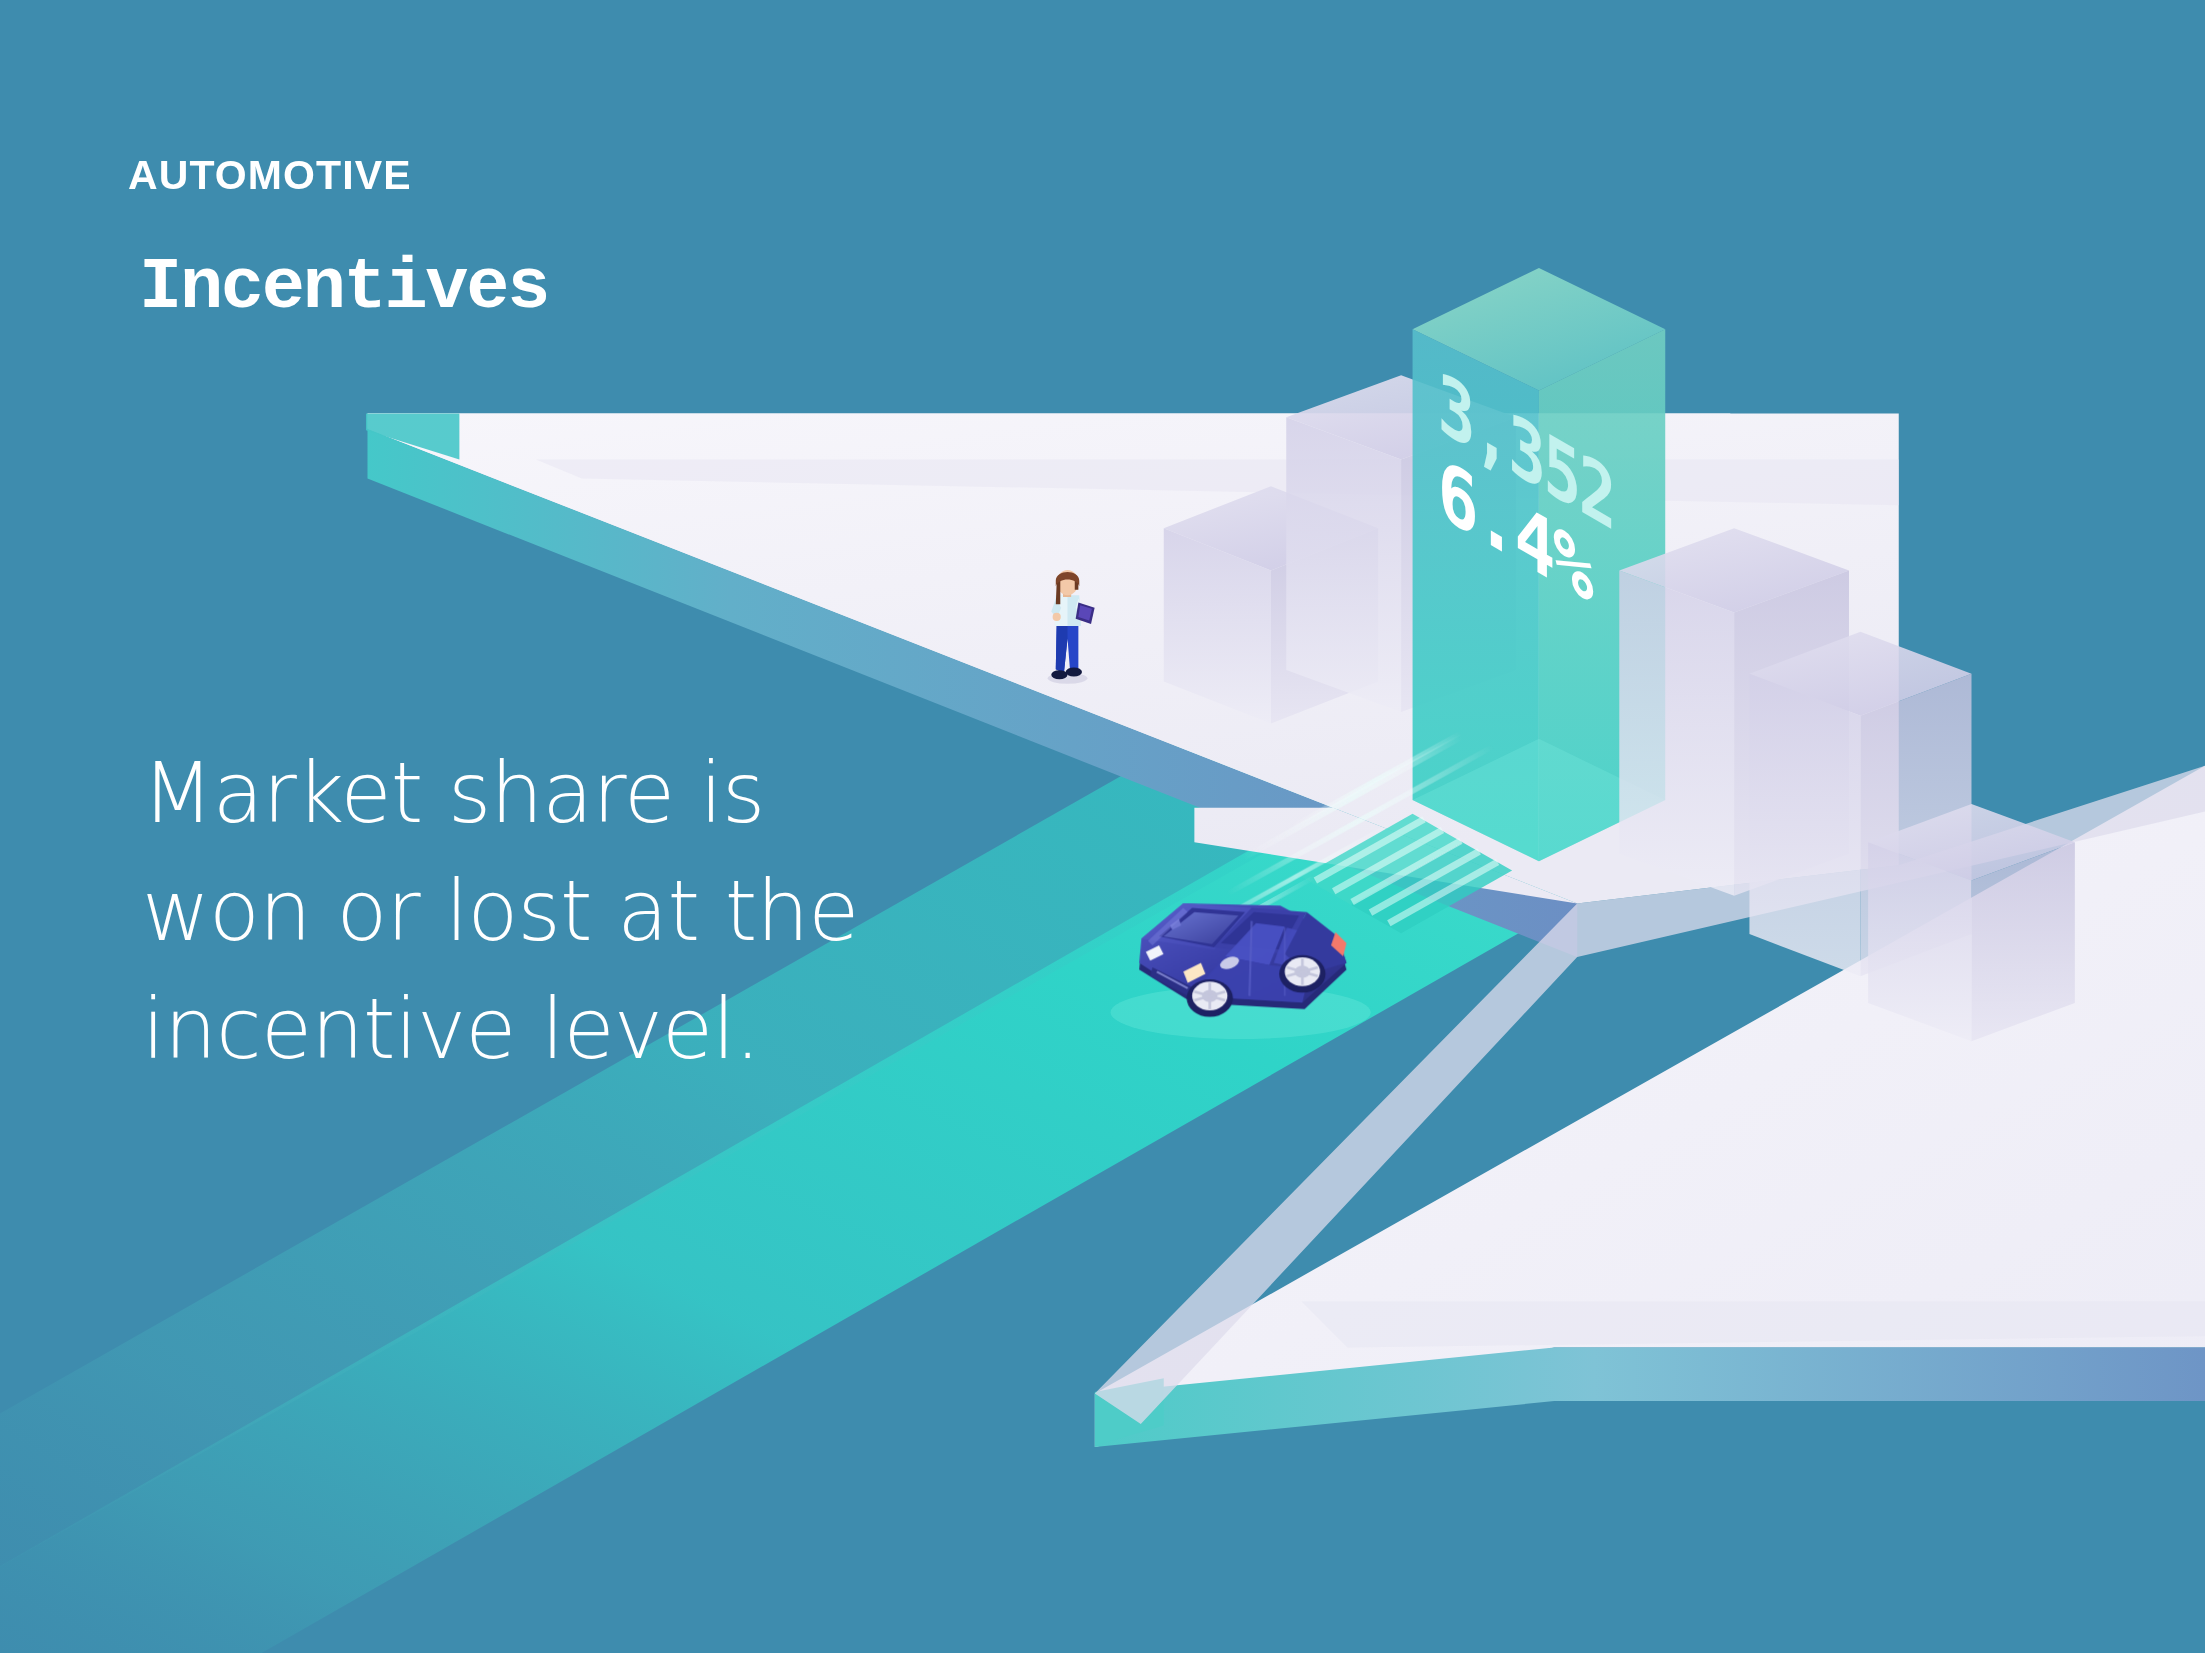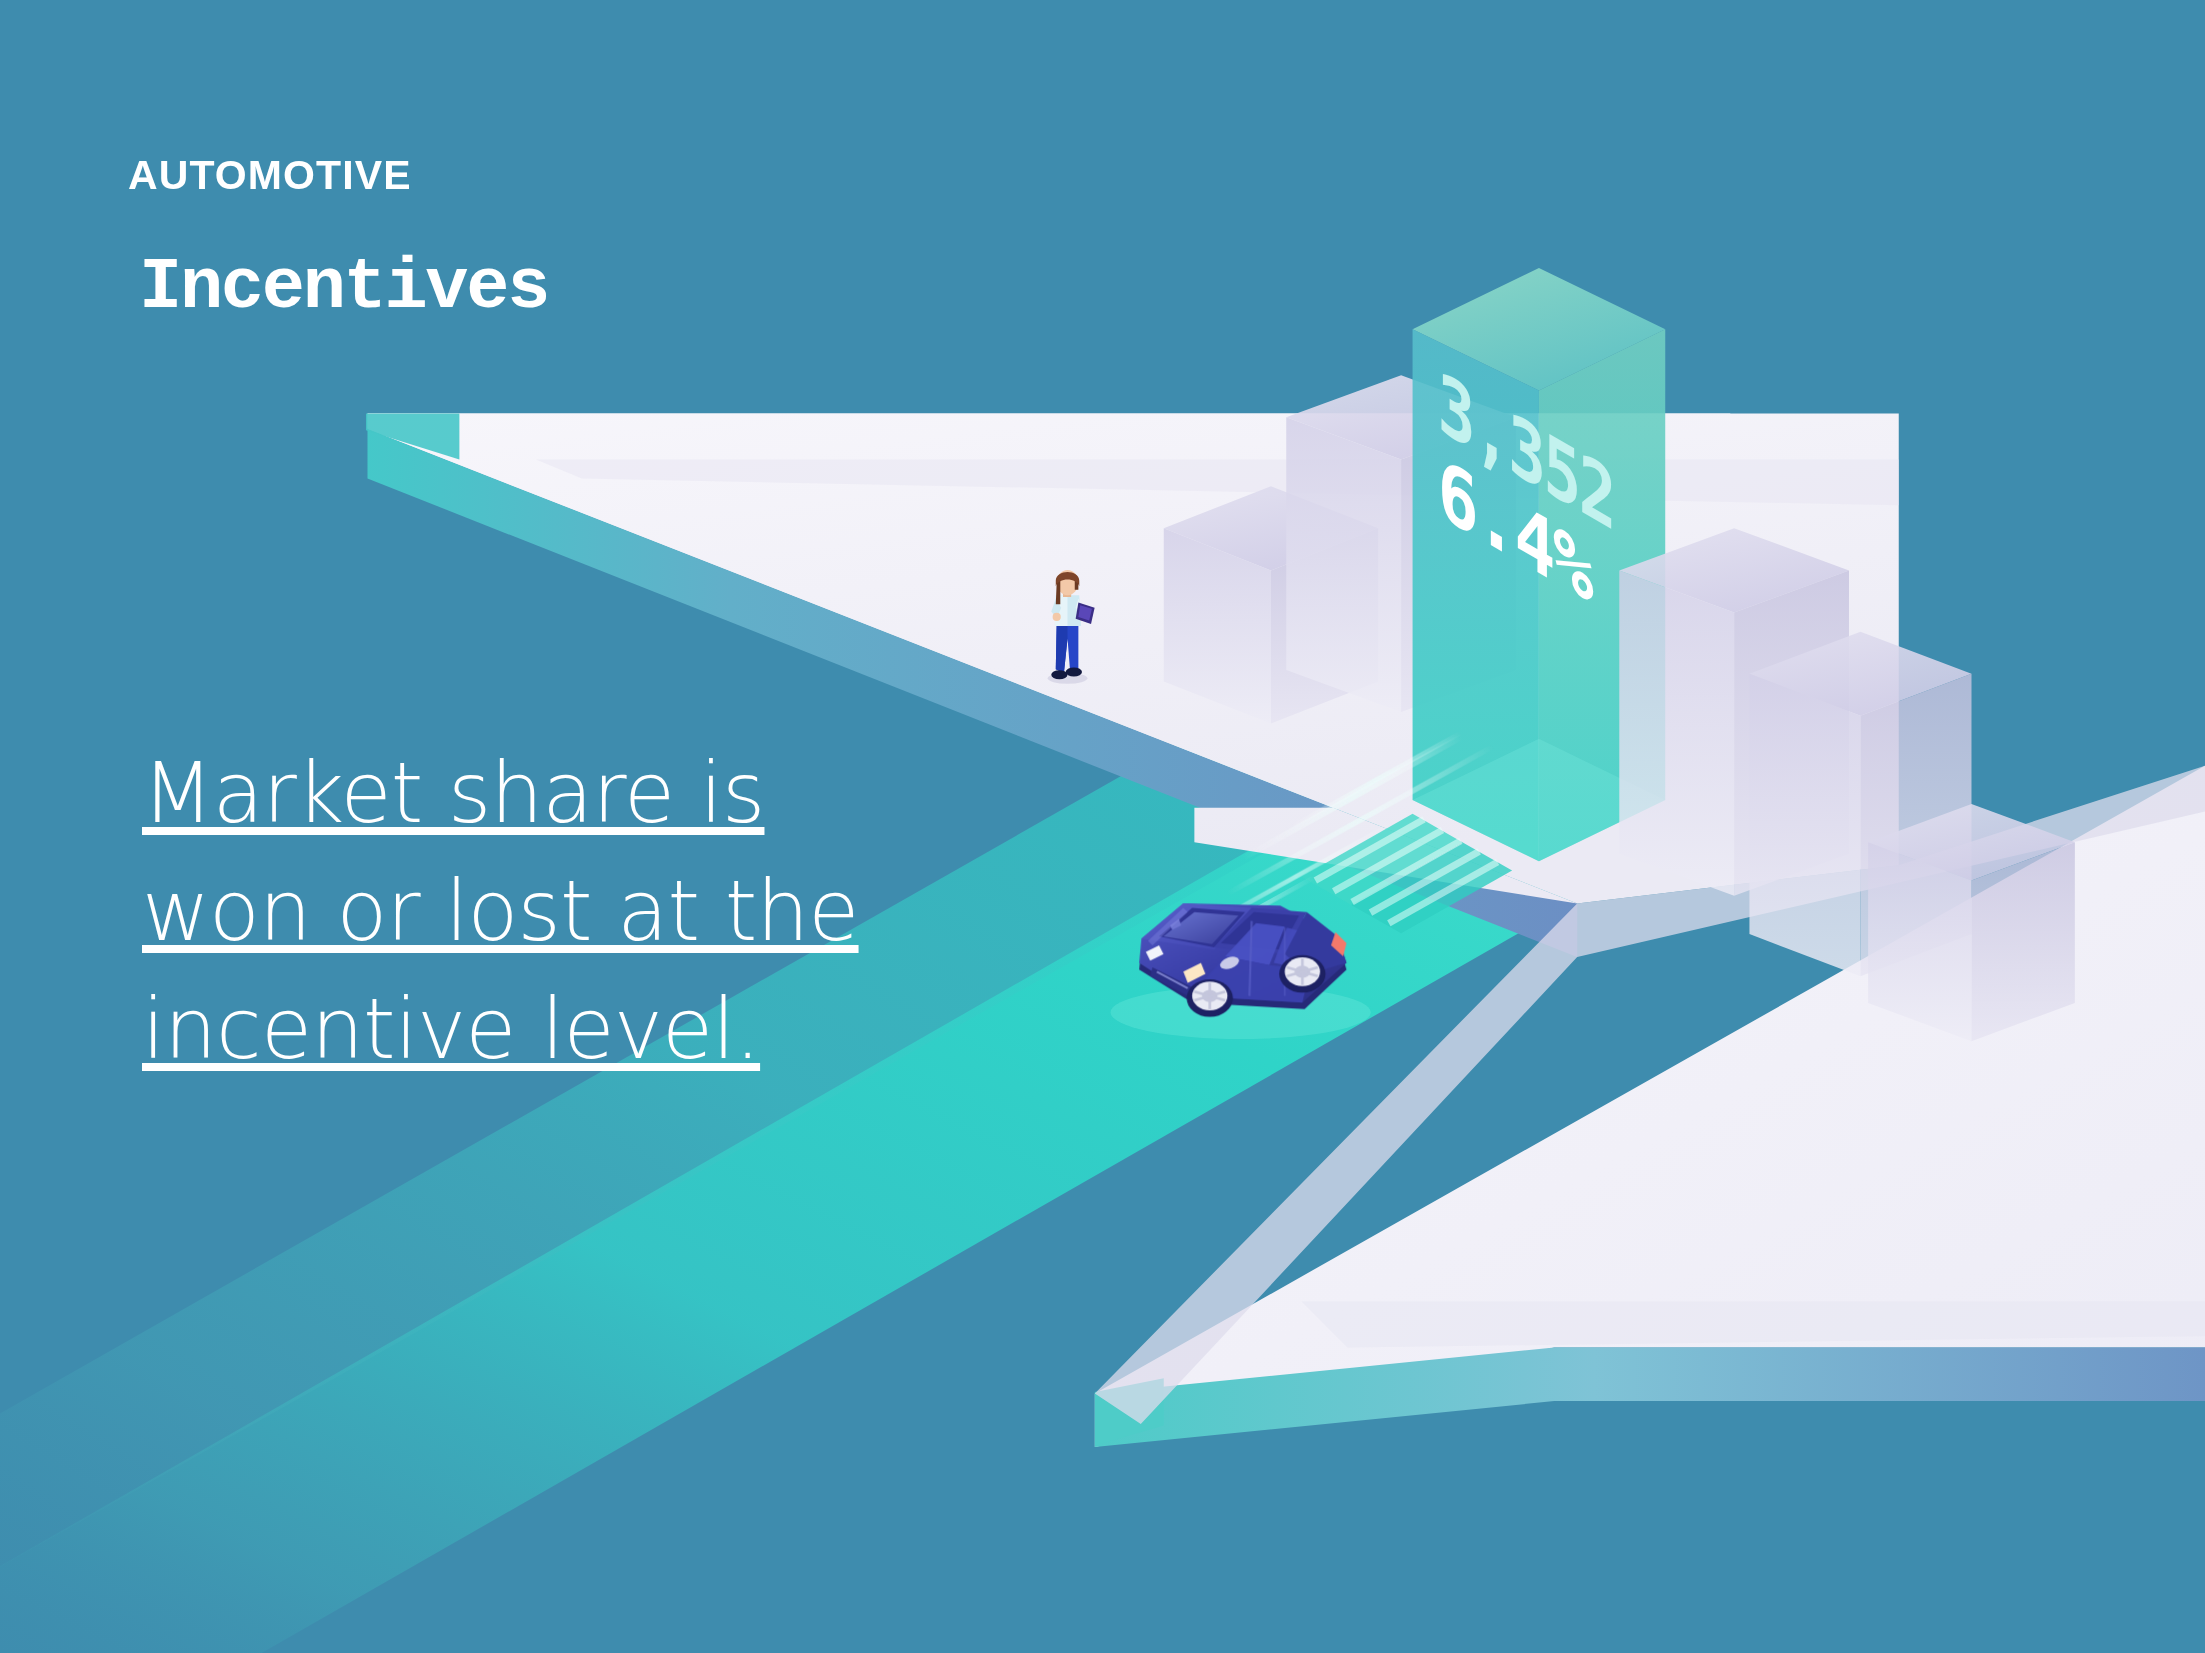--- a/index.html
+++ b/index.html
@@ -19,21 +19,21 @@
     font-weight:700;font-size:72px;letter-spacing:-2.3px;
     color:#FFFFFF;white-space:nowrap;line-height:1.18;margin-top:48px;
   }
   .txt-body{
     position:absolute;left:142px;top:735px;width:812px;
     font-family:"DejaVu Sans",sans-serif;
     font-weight:300;font-size:83px;line-height:1.42;
     letter-spacing:-0.8px;
     color:#FFFFFF;
   }
-  .txt-body span{display:block;text-decoration:underline;}
+  .txt-body span{display:block;}
 </style>
 </head>
 <body>
 
 <div id="stage">
 
   <svg id="art" viewBox="0 0 2880 2160" preserveAspectRatio="none">
     <defs>
       <linearGradient id="bgGrad" x1="0" y1="0" x2="1" y2="1">
         <stop offset="0" stop-color="#3E8CAE"></stop>

